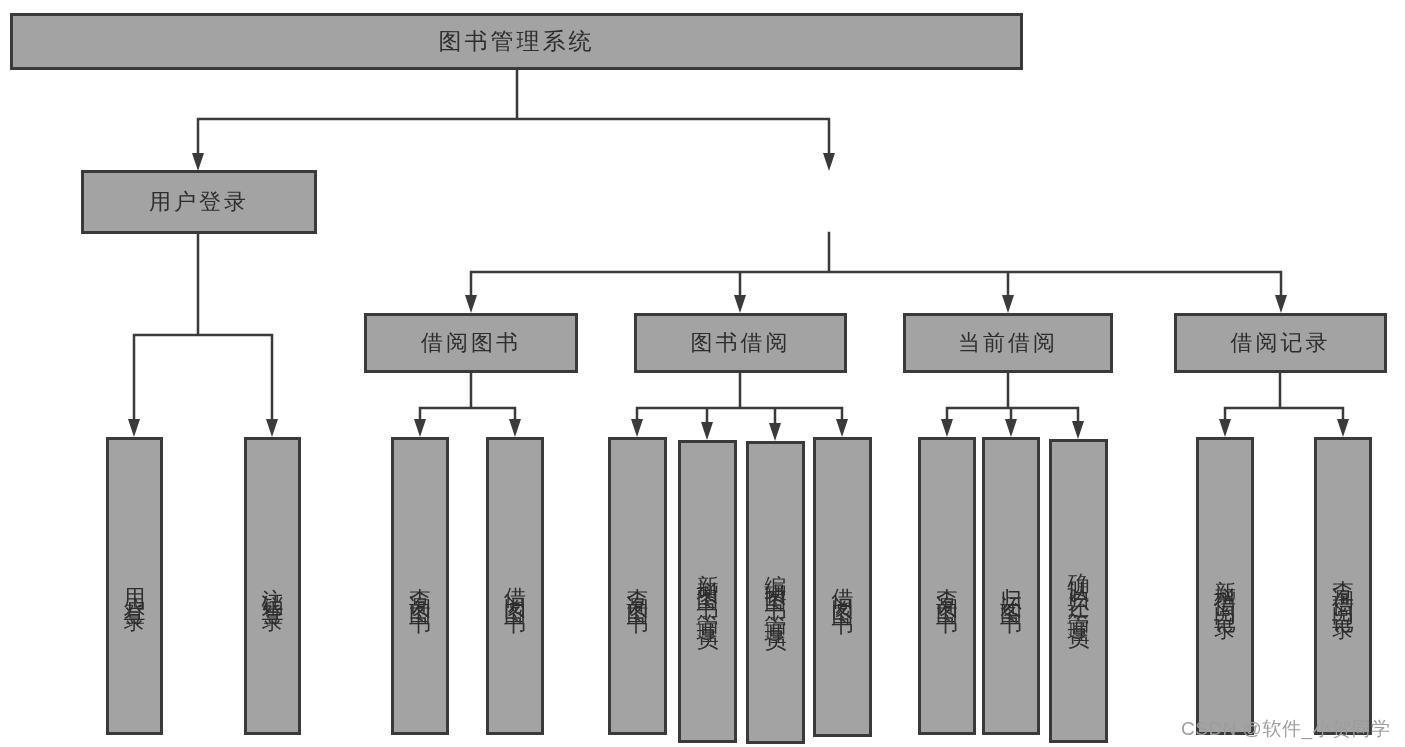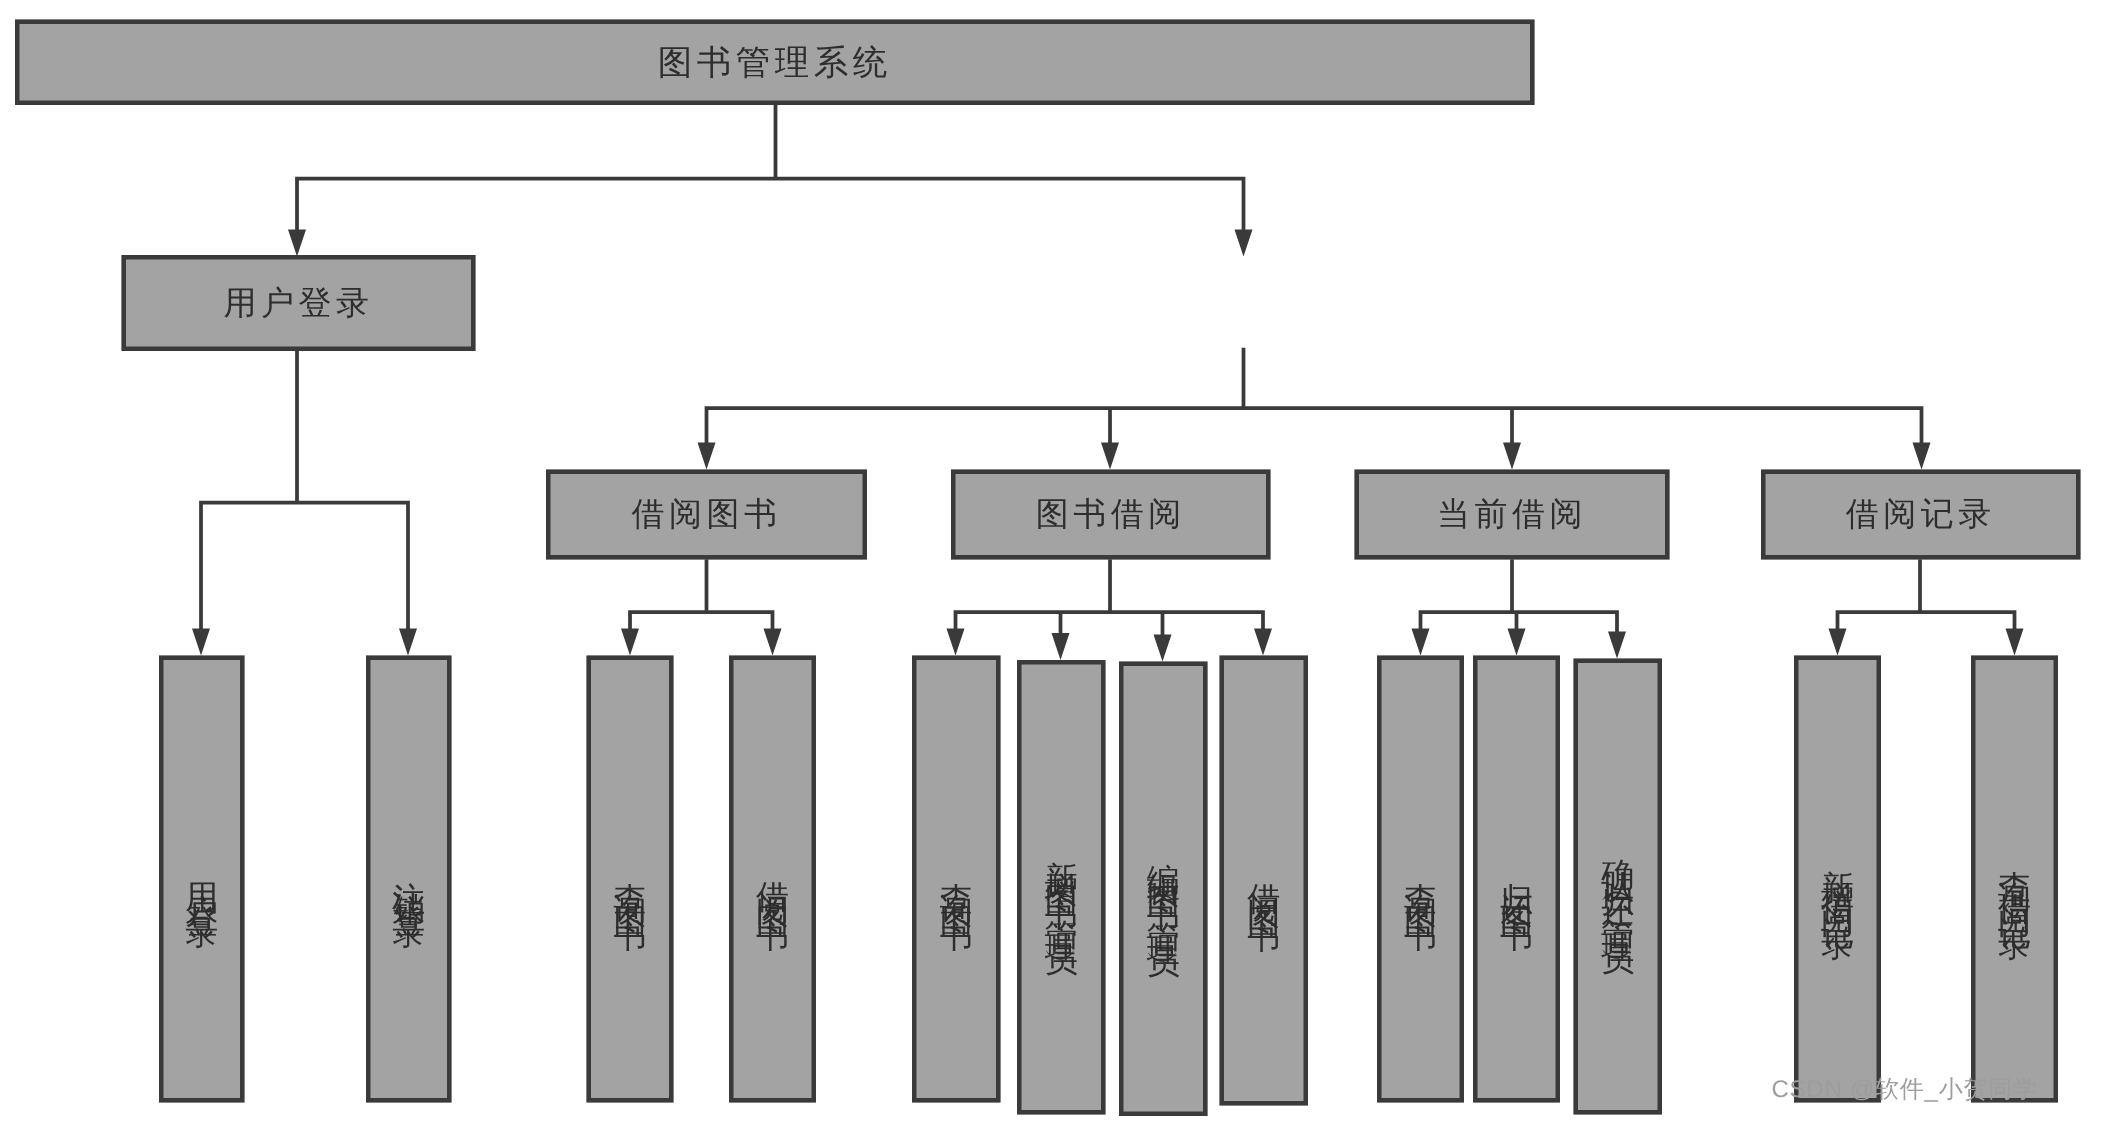--- a/index.html
+++ b/index.html
@@ -51,21 +51,21 @@
     writing-mode: vertical-lr;
     font-size: 22px;
     letter-spacing: 8px;
     line-height: 1;
     white-space: nowrap;
   }
   .watermark {
     position: absolute;
     left: 1181px;
     top: 716px;
-    font-size: 16px;
+    font-size: 19px;
     letter-spacing: 0.5px;
     color: var(--watermark, #9d9d9d);
     z-index: 3;
     white-space: nowrap;
   }
 </style>
 </head>
 <body>
 
 <div class="canvas">

